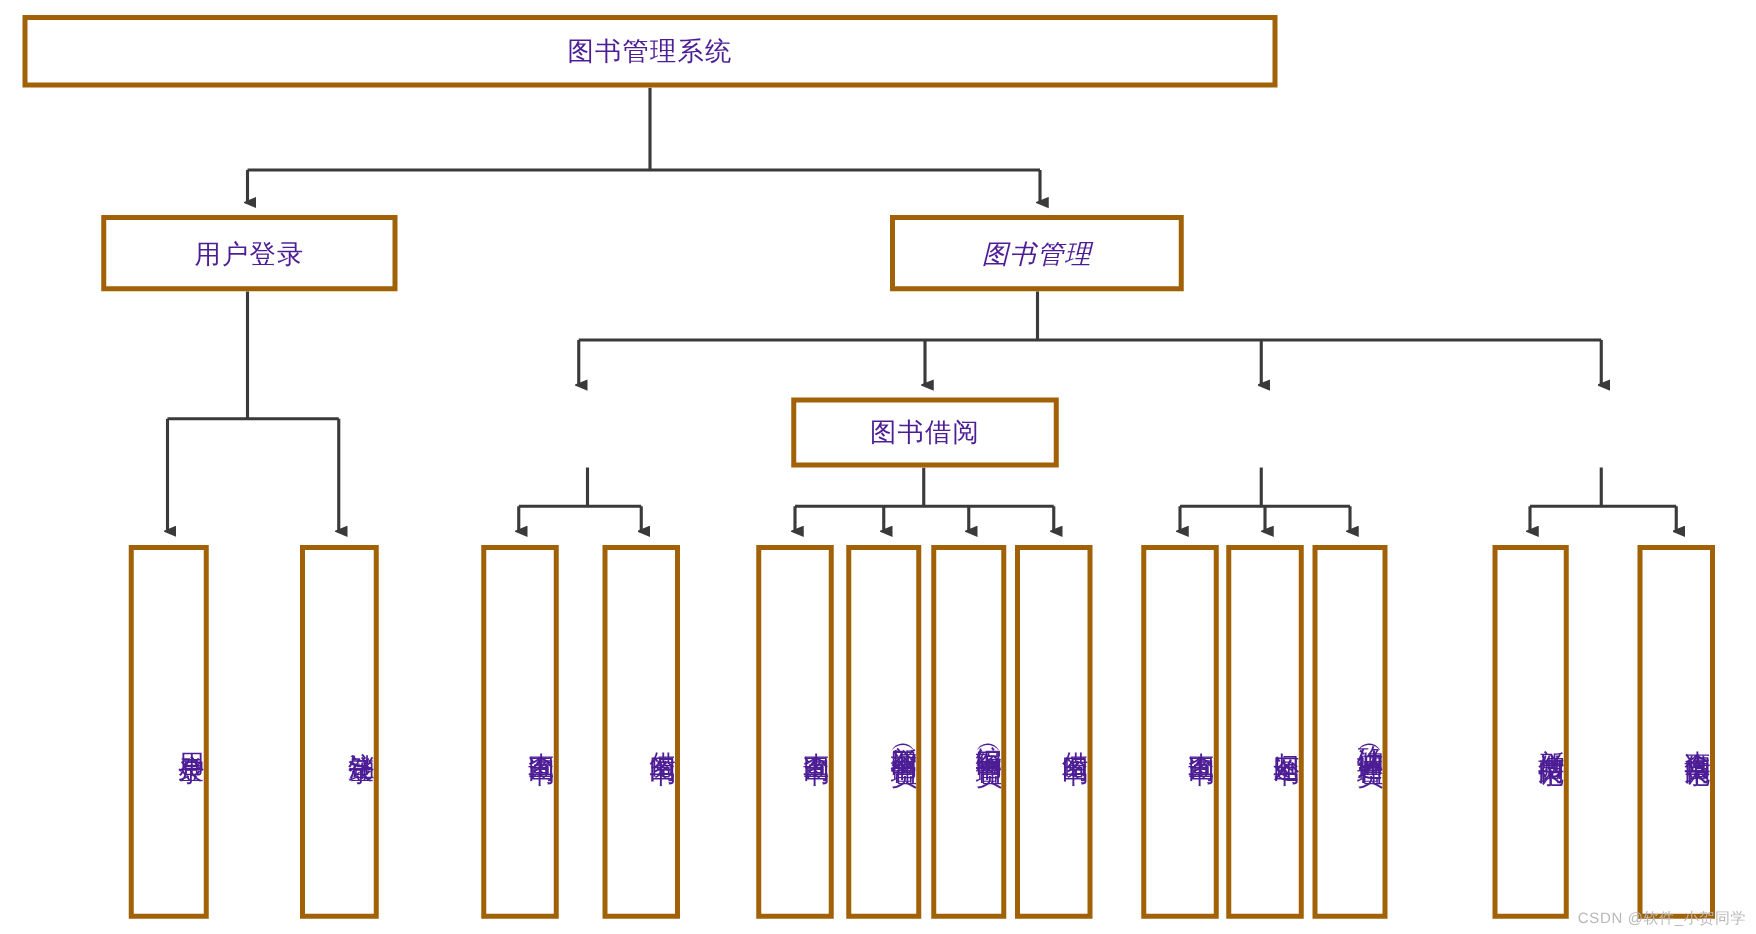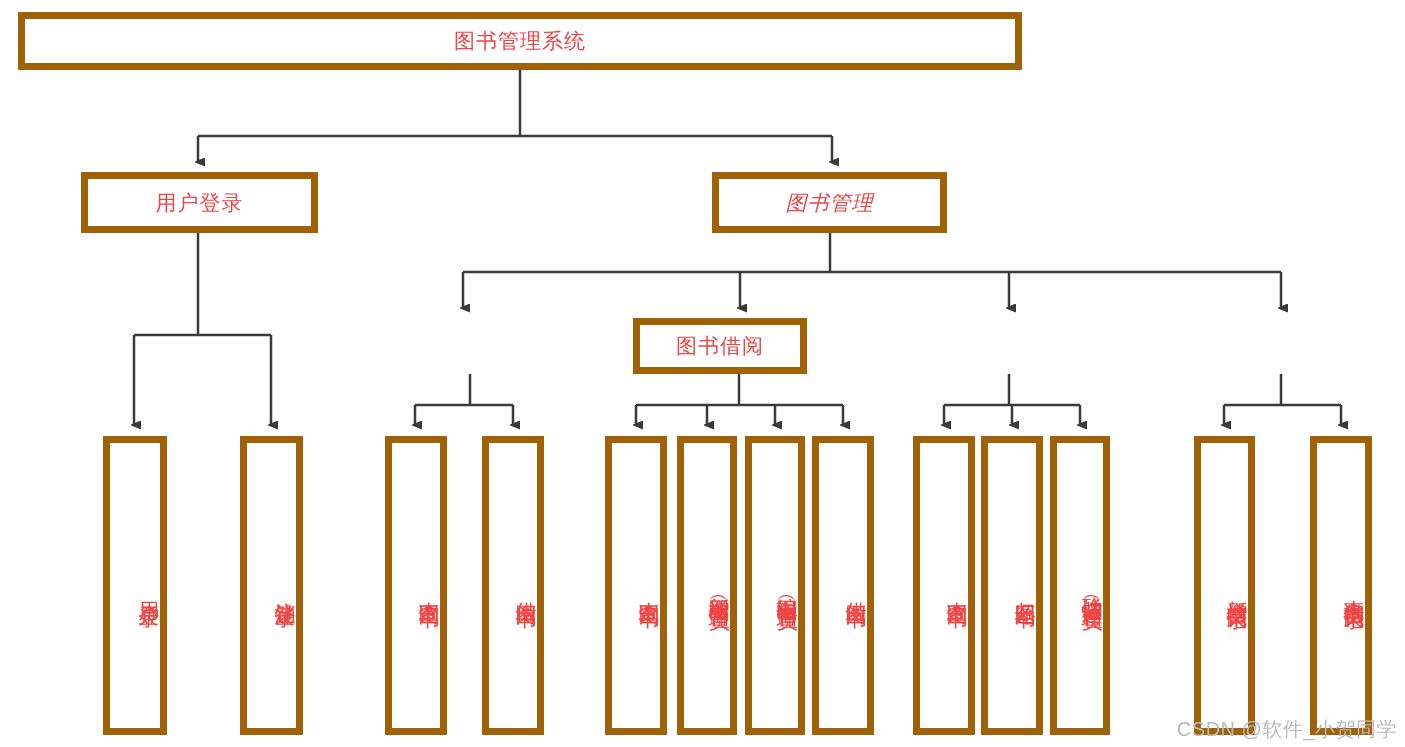--- a/index.html
+++ b/index.html
@@ -22,25 +22,25 @@
     left: 0;
     top: 0;
     width: 1405px;
     height: 747px;
     pointer-events: none;
   }
   .node {
     position: absolute;
     box-sizing: border-box;
     background: #ffffff;
-    border: 7px solid #a16207;
+    border: 4px solid #a16207;
     display: flex;
     align-items: center;
     justify-content: center;
-    color: #ef4444;
+    color: #4c1d95;
   }
   .node.horizontal {
     font-size: 21px;
     letter-spacing: 1px;
   }
   .node.vertical {
     writing-mode: vertical-rl;
     text-orientation: upright;
     font-size: 21px;
     letter-spacing: 2px;
@@ -49,21 +49,21 @@
     justify-content: center;
     line-height: 1.05;
   }
   .node-label {
     display: block;
   }
   .watermark {
     position: absolute;
     right: 8px;
     bottom: 4px;
-    font-size: 20px;
+    font-size: 12px;
     color: #b9b9b9;
     white-space: nowrap;
     letter-spacing: 0.5px;
   }
 </style>
 </head>
 <body>
 
 <div id="canvas">
 
@@ -121,21 +121,21 @@
     <span class="node-label">图书管理系统</span>
   </div>
 
   <div class="node horizontal" style="left:81px; top:172px; width:237px; height:61px;">
     <span class="node-label">用户登录</span>
   </div>
   <div class="node horizontal" style="left:712px; top:172px; width:235px; height:61px;font-style:italic;">
     <span class="node-label">图书管理</span>
   </div>
 
-  <div class="node horizontal" style="left:633px; top:318px; width:174px; height:56px;">
+  <div class="node horizontal" style="left:633px; top:318px; width:214px; height:56px;">
     <span class="node-label">图书借阅</span>
   </div>
 
   <div class="node vertical" style="left:103px; top:436px; width:64px; height:299px;">
     <span class="node-label">用户登录</span>
   </div>
   <div class="node vertical" style="left:240px; top:436px; width:63px; height:299px;">
     <span class="node-label">注销登录</span>
   </div>
 

